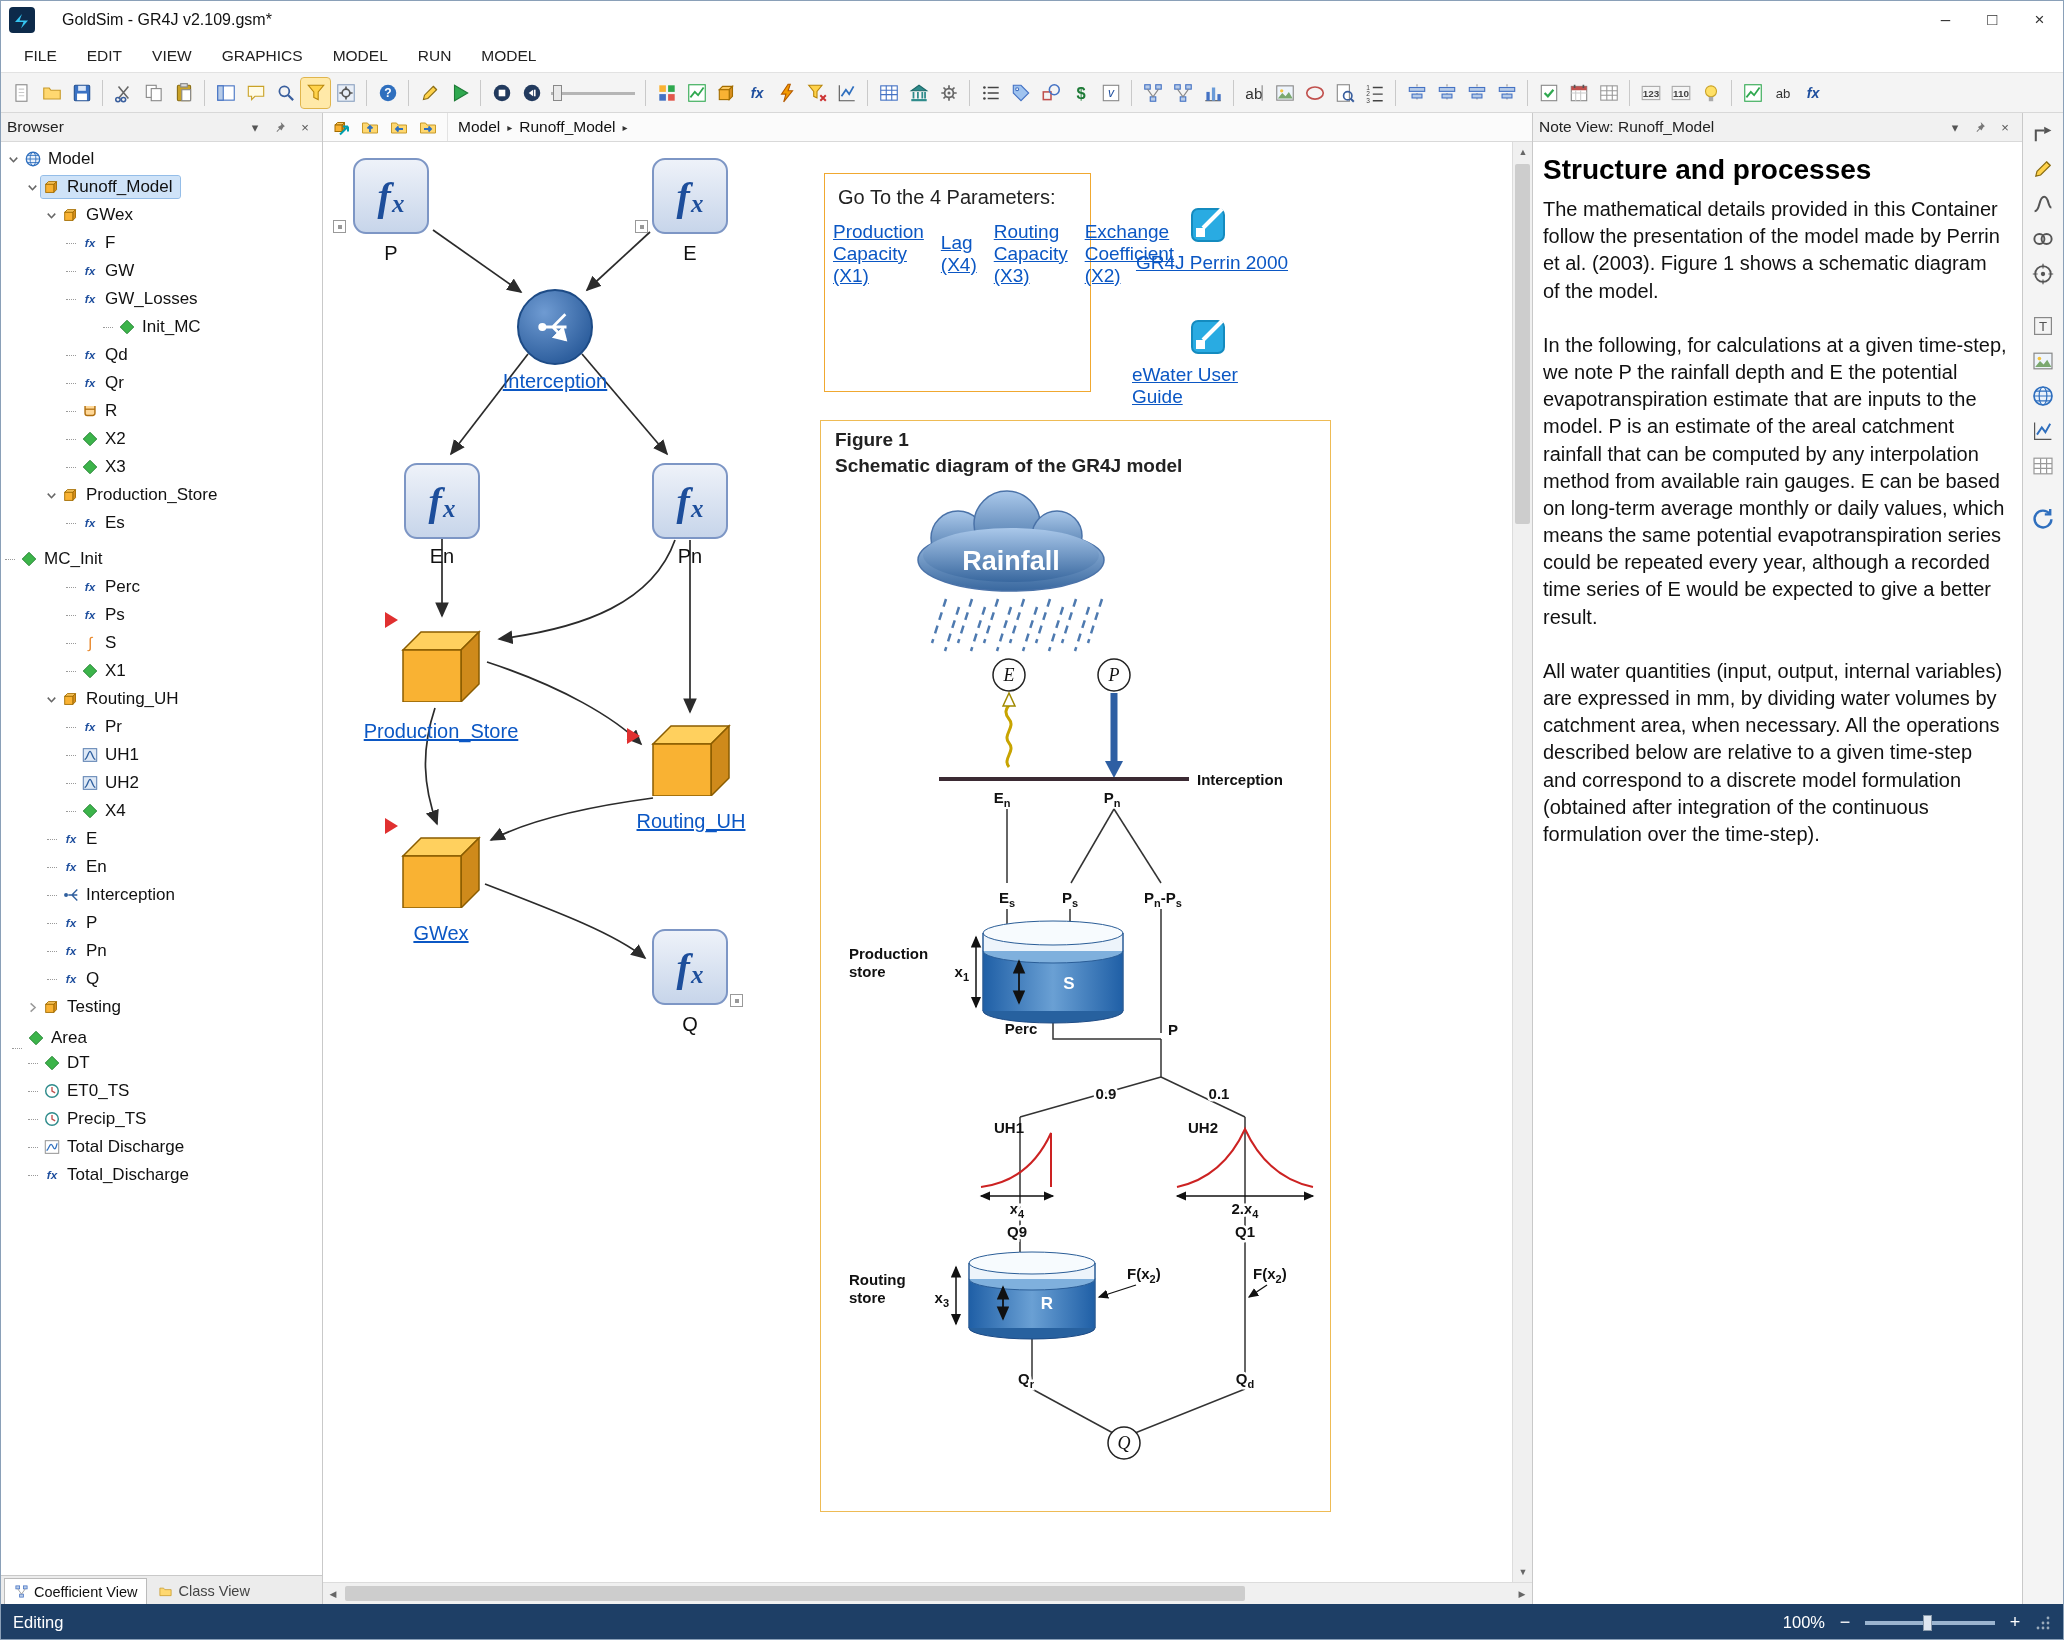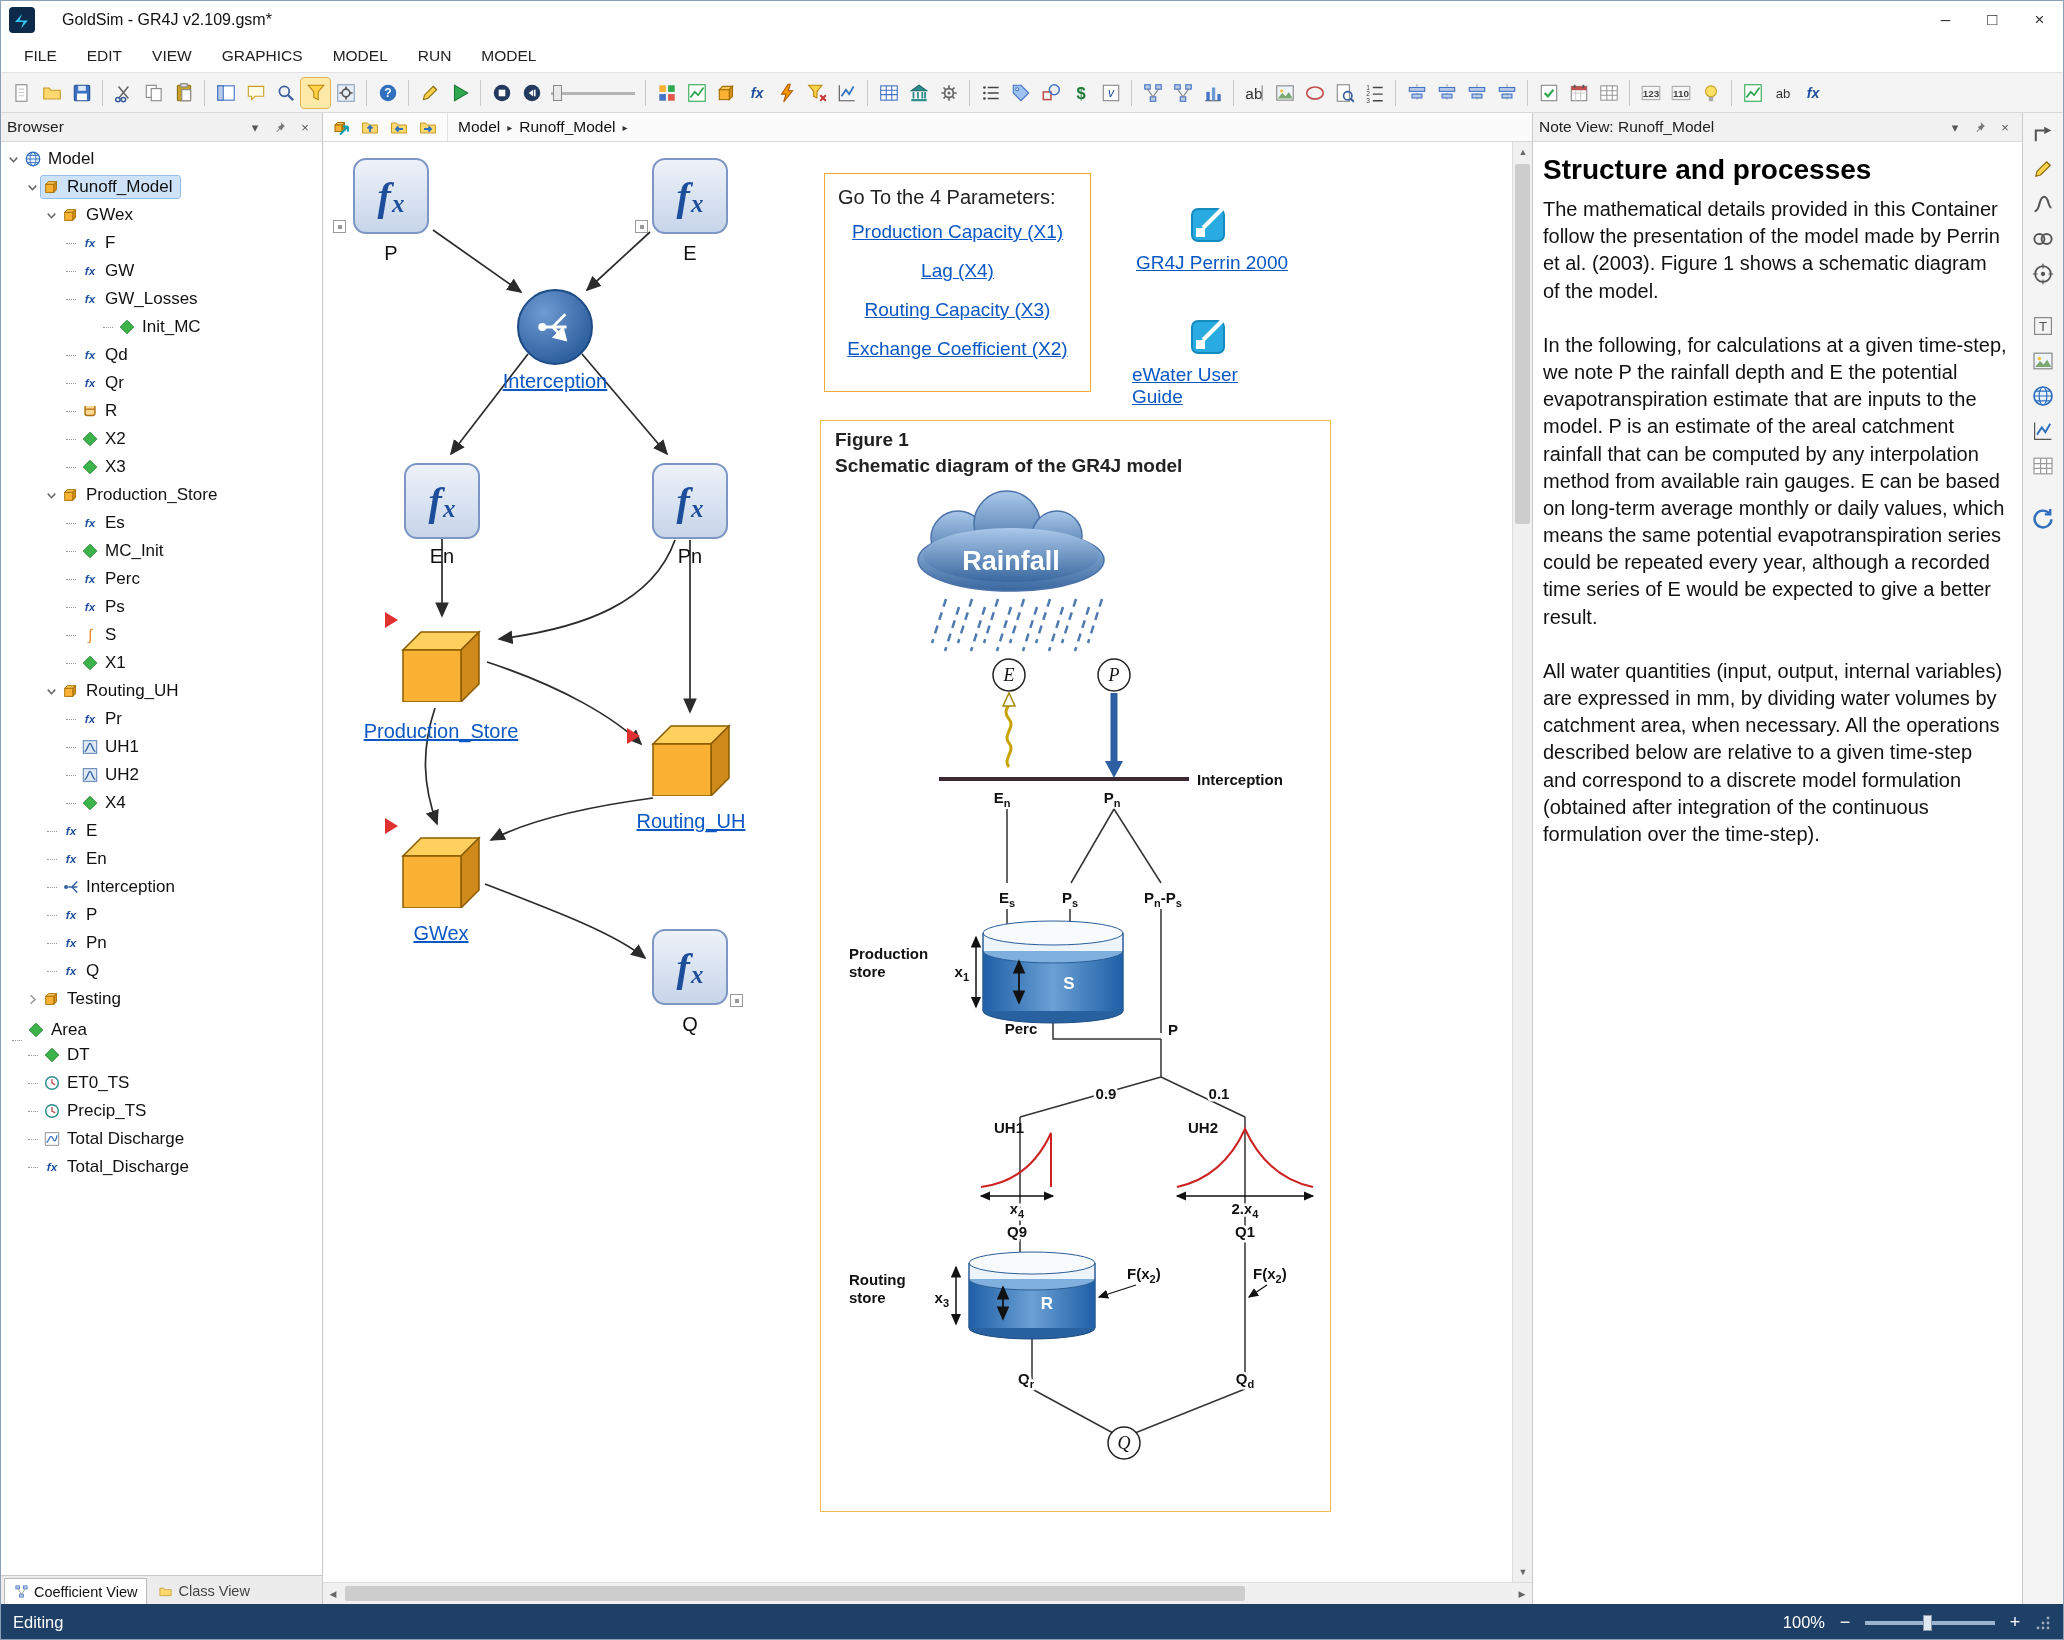--- a/index.html
+++ b/index.html
@@ -75,21 +75,21 @@
   .fxx{font:italic bold 25px "Liberation Serif",serif;color:#1d4e9b;margin:16px 0 0 1px;}
   .split-node{position:absolute;width:76px;height:76px;border-radius:50%;background:radial-gradient(circle at 35% 30%,#6f9bd2,#2e5f9e 75%);border:2px solid #1d4b86;display:flex;align-items:center;justify-content:center;}
   .node-label{position:absolute;text-align:center;font-size:20px;color:#111;}
   .node-link{position:absolute;text-align:center;font-size:20px;color:#0b57c4;text-decoration:underline;}
   .cv-box{position:absolute;}
   .infl{position:absolute;width:0;height:0;border-left:13px solid #e03030;border-top:8px solid transparent;border-bottom:8px solid transparent;}
   .port{position:absolute;width:13px;height:13px;background:#fff;border:1px solid #999;display:flex;align-items:center;justify-content:center;}
   .port::after{content:"";width:4px;height:4px;background:#999;}
   .goto-box{position:absolute;left:501px;top:31px;width:267px;height:219px;border:1.5px solid #f0a830;background:#fff;padding:10px 8px;}
   .goto-title{font-size:20px;color:#222;margin:2px 0 12px 5px;}
-  .goto-links{display:flex;flex-direction:column;align-items:center;gap:17px;}
+  .goto-links{display:flex;flex-direction:row;align-items:center;gap:17px;}
   .cv-link{font-size:19px;color:#0b57c4;text-decoration:underline;}
   .ext-link{position:absolute;display:flex;flex-direction:column;align-items:center;gap:8px;width:160px;}
   .figure{position:absolute;left:497px;top:278px;width:511px;height:1092px;border:1.5px solid #eebb55;background:#fff;}
   .fig-cap{position:absolute;left:14px;font-size:19px;color:#222;font-weight:bold;}
   .fig-svg{position:absolute;left:0;top:0;}
   .fig-svg text{font-family:"Liberation Sans",sans-serif;font-size:15px;font-weight:bold;fill:#111;}
   .fig-svg text.serif{font-family:"Liberation Serif",serif;font-style:italic;font-weight:normal;font-size:18px;}
   .fig-svg text.white{fill:#fff;font-size:17px;}
   .fig-svg text.hl{paint-order:stroke;stroke:#fff;stroke-width:5px;}
   .fig-svg text.rainbig{font-size:27px;fill:#fff;}
@@ -787,21 +787,21 @@
             </span>
             <span class="row-inner">
               <span class="ic">
                 <svg viewBox="0 0 20 20" width="18" height="18">
                   <text x="10" y="14.5" font-size="13" font-style="italic" font-family="Liberation Serif,serif" fill="#1f4f9e" text-anchor="middle" font-weight="bold">fx</text>
                 </svg>
               </span>
               <span class="tree-label">Es</span>
             </span>
           </div>
-          <div class="tree-row" style="padding-left: 61px;">
+          <div class="tree-row" style=" margin-top: 8px;">
             <span class="expander">
               <span class="dash"></span>
             </span>
             <span class="row-inner">
               <span class="ic">
                 <svg viewBox="0 0 20 20" width="18" height="18">
                   <path d="M10 2.5L17.5 10 10 17.5 2.5 10z" fill="#3cb44a" stroke="#1e7e2e"></path>
                 </svg>
               </span>
               <span class="tree-label">MC_Init</span>

